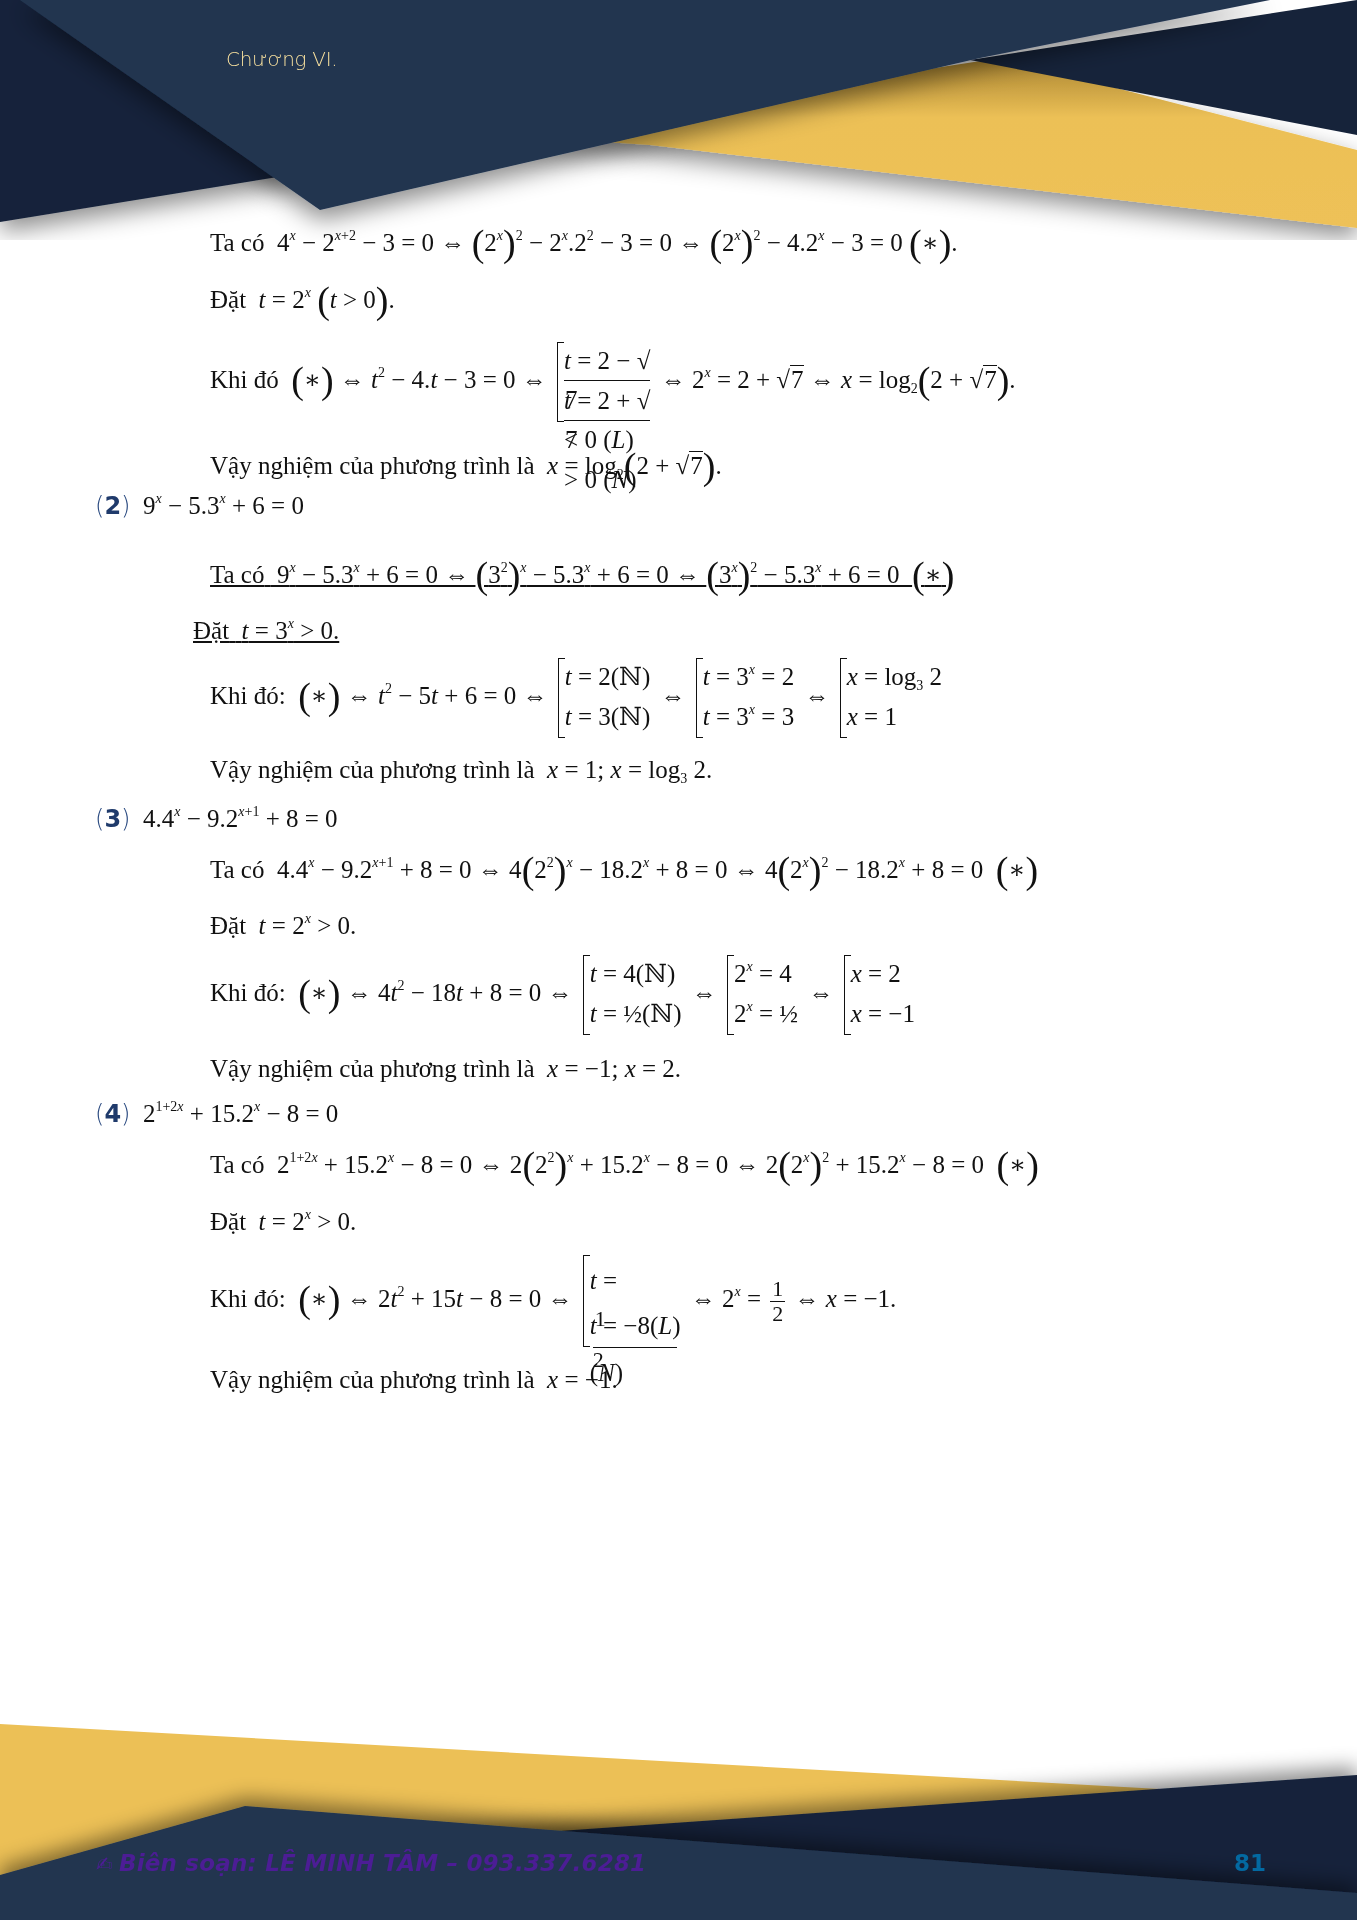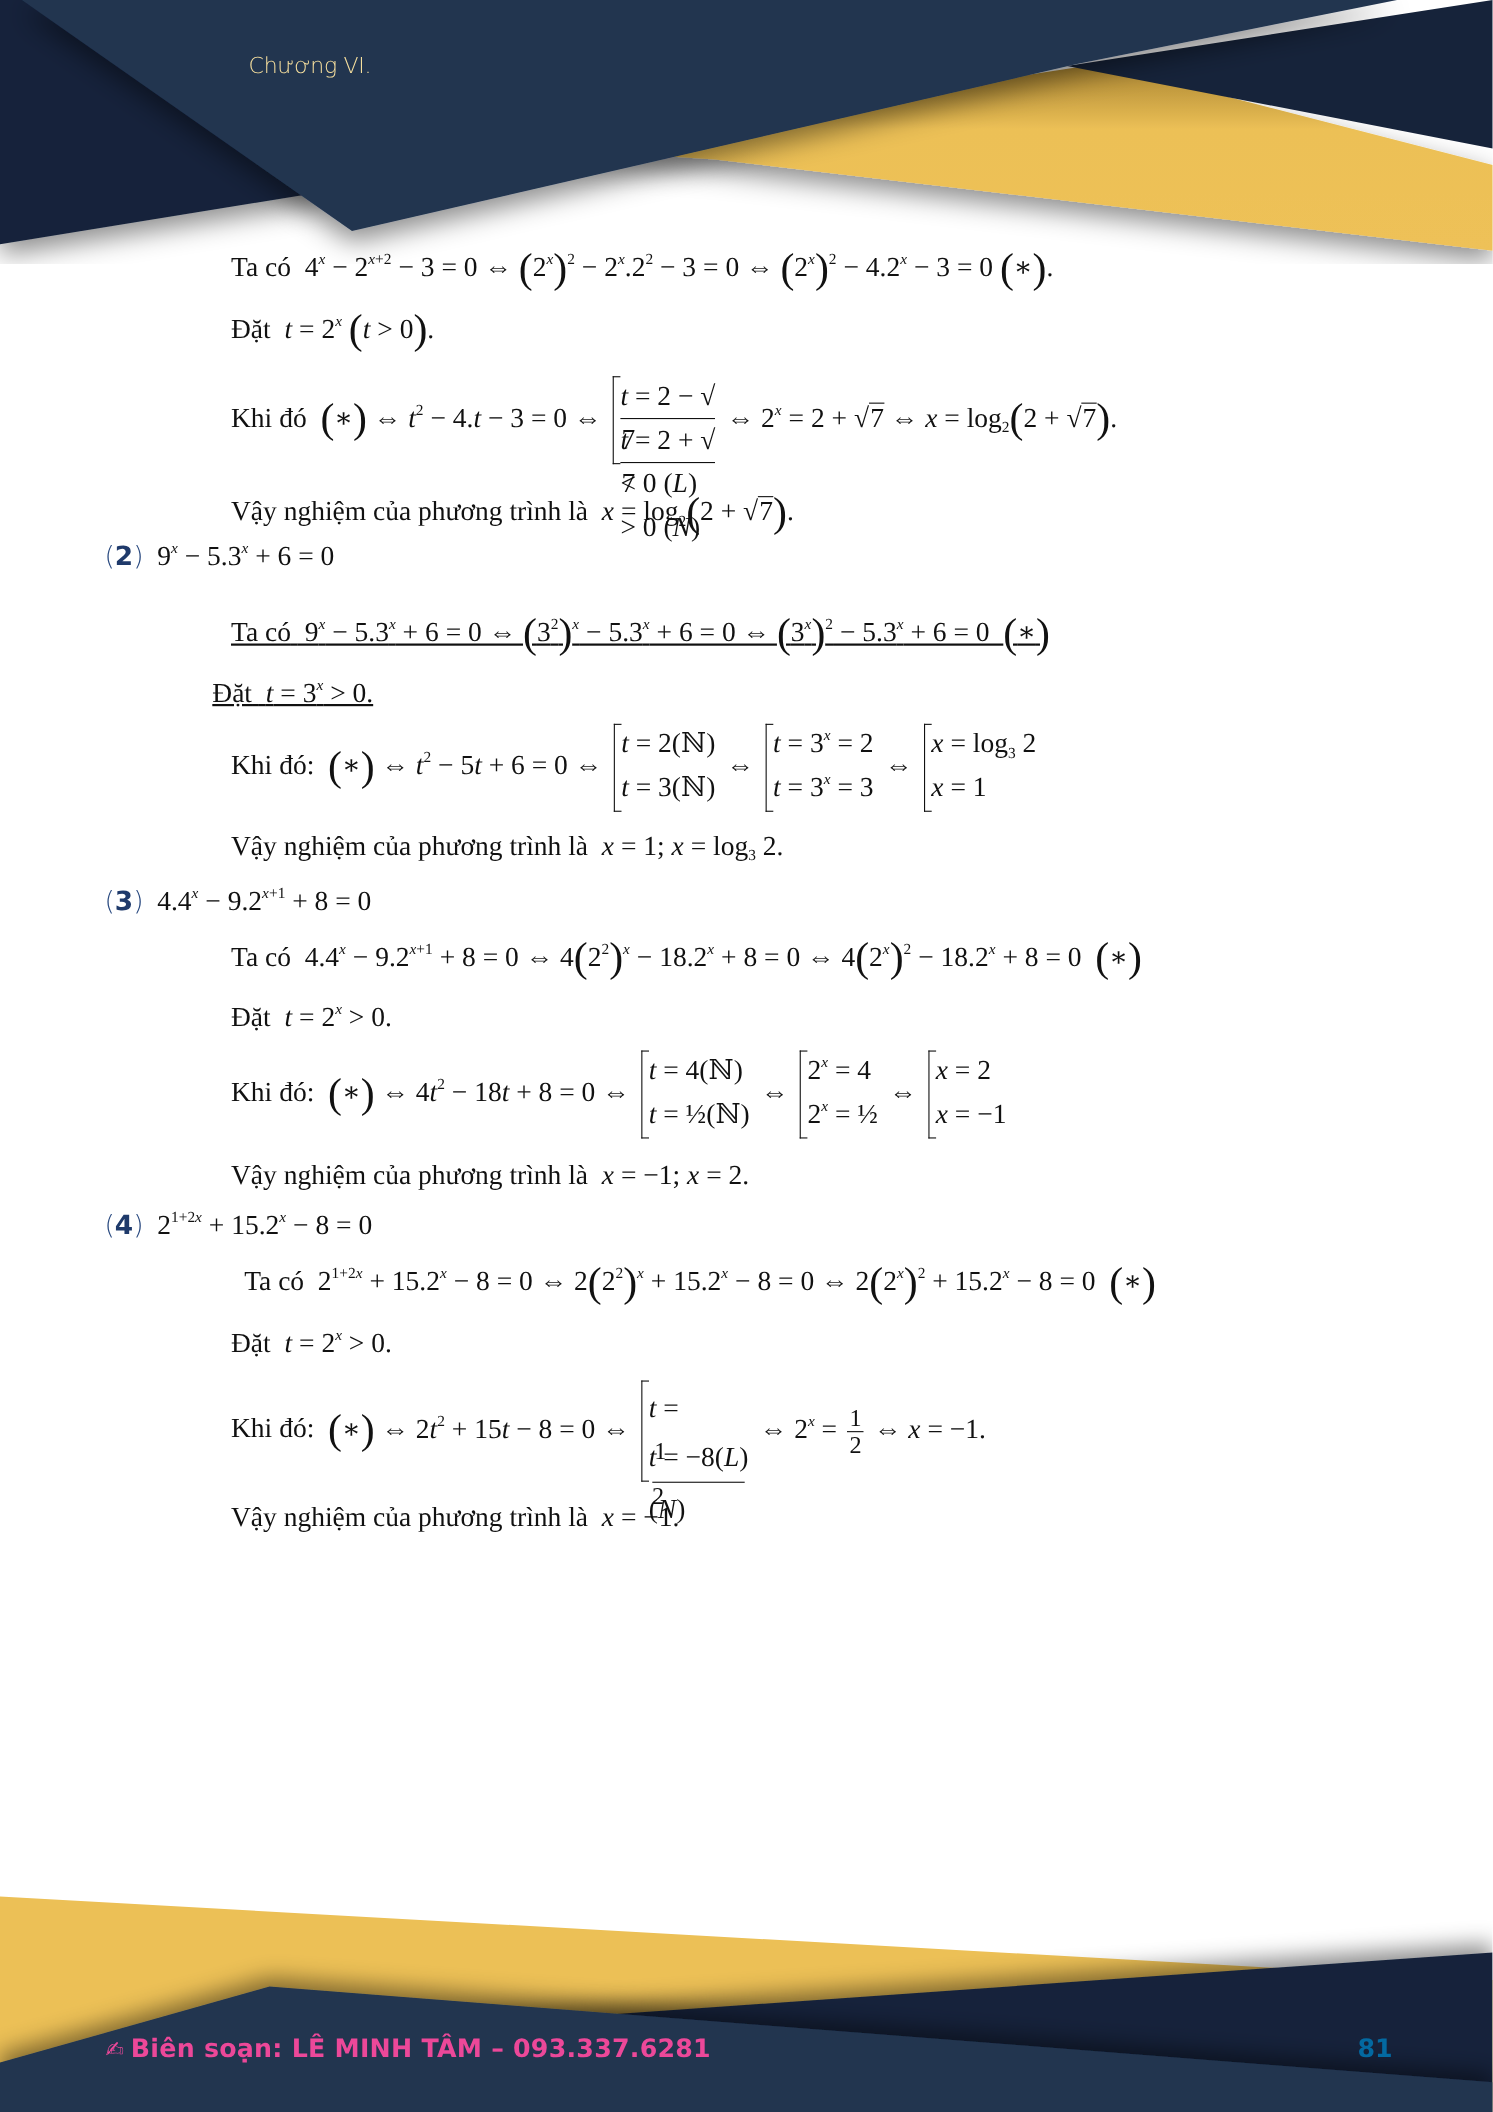--- a/index.html
+++ b/index.html
@@ -50,21 +50,21 @@
   .frac {
     display: inline-flex; flex-direction: column; align-items: center;
     vertical-align: middle; margin: 0 3px; font-size: 22px;
   }
   .frac .n { border-bottom: 1.3px solid #111; padding: 0 2px; line-height: 24px; }
   .frac .d { line-height: 24px; }
   .sqrt { border-top: 1.3px solid #111; padding-left: 1px; }
   .footer-text {
     position: absolute; left: 96px; top: 1850px;
     font-family: "DejaVu Sans", "Liberation Sans", sans-serif;
-    color: #ec4899; font-size: 23px; font-weight: bold; letter-spacing: 0.2px;
+    color: #4c1d95; font-size: 23px; font-weight: bold; letter-spacing: 0.2px; font-style: italic;
   }
   .footer-text .pen { font-weight: normal; font-size: 20px; margin-right: 6px; }
   .page-number {
     position: absolute; left: 1234px; top: 1850px;
     font-family: "DejaVu Sans", "Liberation Sans", sans-serif;
     color: #0369a1; font-size: 23px; font-weight: bold;
   }
 </style>
 </head>
 <body>
@@ -199,21 +199,21 @@
   <div class="line" style="left:210px; top:1055px;">
     <span>Vậy nghiệm của phương trình là</span>
     <span class="math">&nbsp;<i>x</i> = −1; <i>x</i> = 2.</span>
   </div>
 
   <div class="line" style="left:95px; top:1100px;">
     <span class="num-marker"><span class="paren">(</span><span>4</span><span class="paren">)</span></span>
     <span class="math">&nbsp;2<sup>1+2<i>x</i></sup> + 15.2<sup><i>x</i></sup> − 8 = 0</span>
   </div>
 
-  <div class="line" style="left:222px; top:1150px;">
+  <div class="line" style="left:210px; top:1150px;">
     <span>Ta có</span>
     <span class="math">&nbsp;2<sup>1+2<i>x</i></sup> + 15.2<sup><i>x</i></sup> − 8 = 0 ⇔ 2<span class="big">(</span>2<sup>2</sup><span class="big">)</span><sup><i>x</i></sup> + 15.2<sup><i>x</i></sup> − 8 = 0 ⇔ 2<span class="big">(</span>2<sup><i>x</i></sup><span class="big">)</span><sup>2</sup> + 15.2<sup><i>x</i></sup> − 8 = 0 &nbsp;<span class="big">(</span>∗<span class="big">)</span></span>
   </div>
 
   <div class="line" style="left:210px; top:1208px;">
     <span>Đặt</span>
     <span class="math">&nbsp;<i>t</i> = 2<sup><i>x</i></sup> &gt; 0.</span>
   </div>
 
   <div class="line" style="left:210px; top:1255px;">

